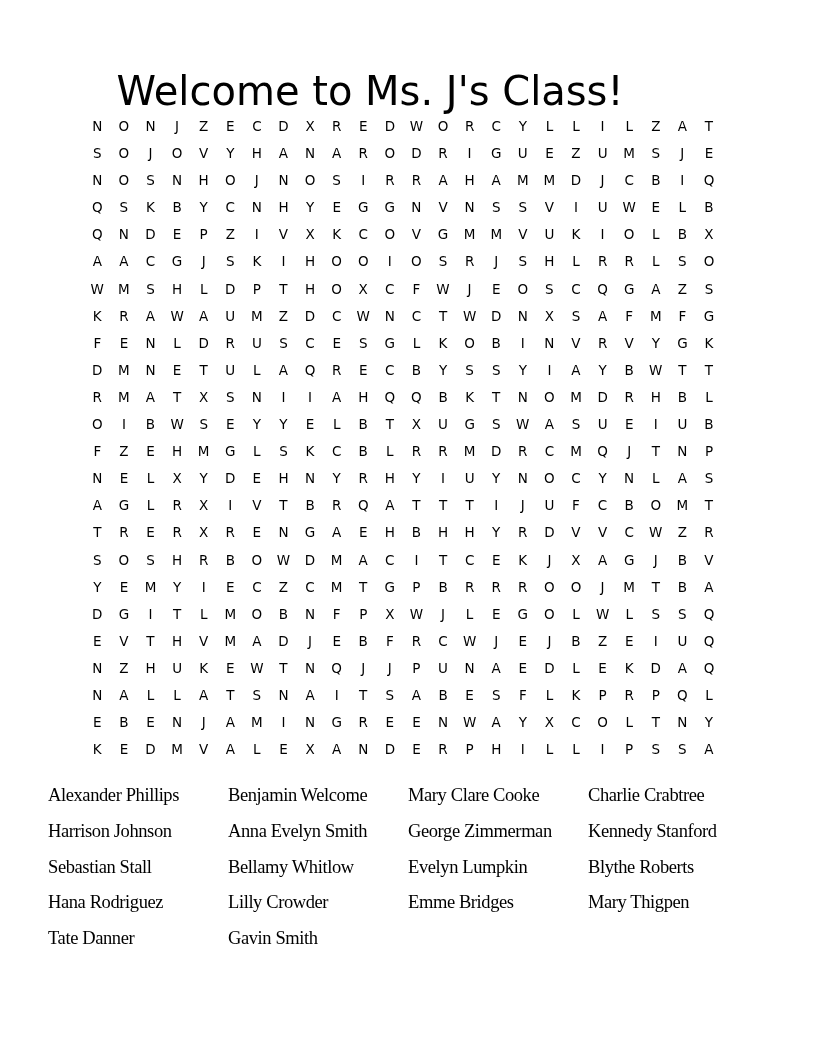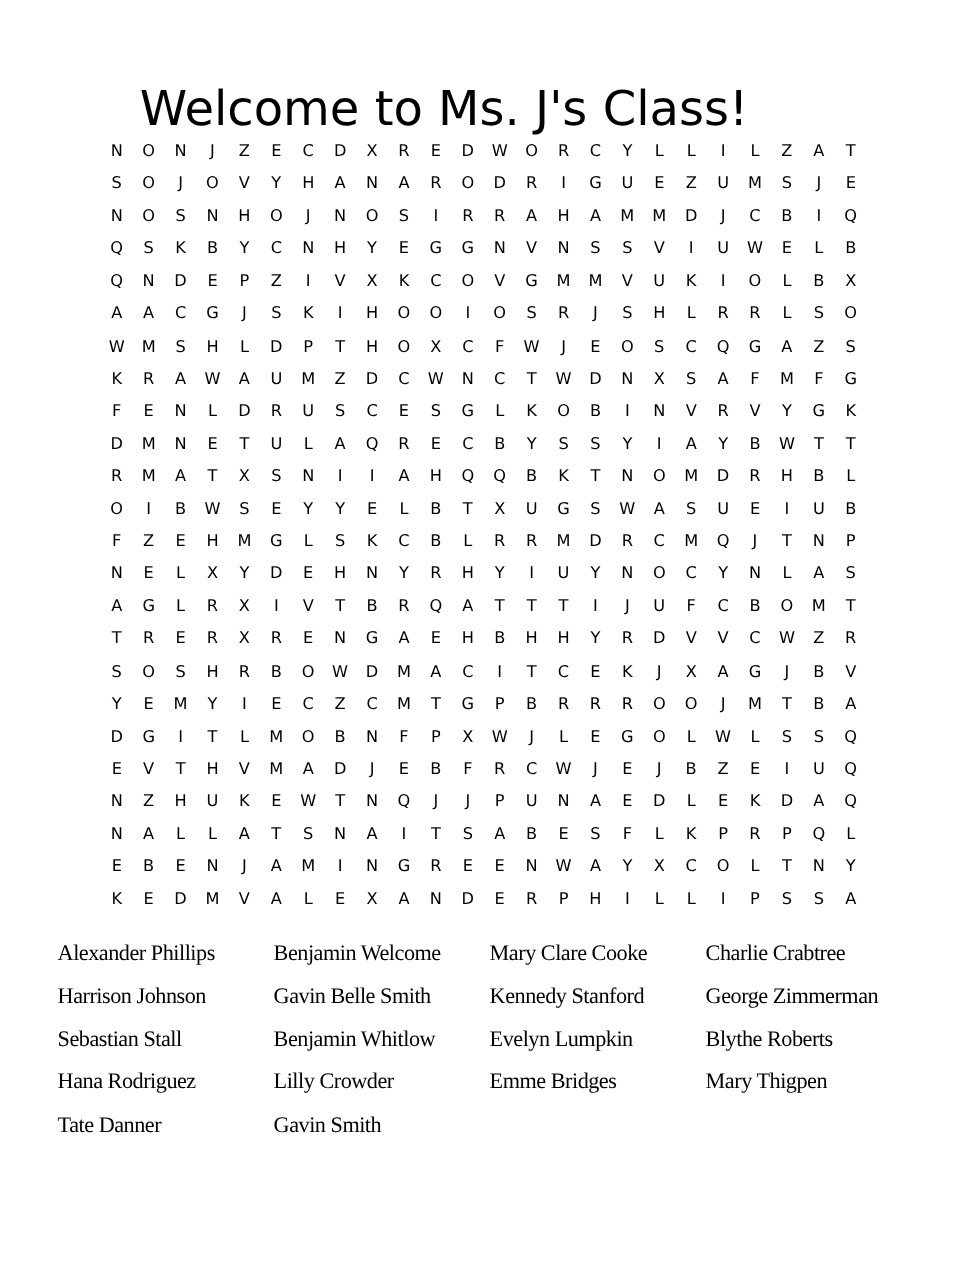--- a/index.html
+++ b/index.html
@@ -611,25 +611,25 @@
     <span class="cell">S</span>
     <span class="cell">A</span>
   </div>
 
 <div class="words" id="words">
     <div class="word">Alexander Phillips</div>
     <div class="word">Benjamin Welcome</div>
     <div class="word">Mary Clare Cooke</div>
     <div class="word">Charlie Crabtree</div>
     <div class="word">Harrison Johnson</div>
-    <div class="word">Gavin Belle Smith</div>
+    <div class="word">Anna Evelyn Smith</div>
+    <div class="word">George Zimmerman</div>
     <div class="word">Kennedy Stanford</div>
-    <div class="word">George Zimmerman</div>
     <div class="word">Sebastian Stall</div>
-    <div class="word">Benjamin Whitlow</div>
+    <div class="word">Bellamy Whitlow</div>
     <div class="word">Evelyn Lumpkin</div>
     <div class="word">Blythe Roberts</div>
     <div class="word">Hana Rodriguez</div>
     <div class="word">Lilly Crowder</div>
     <div class="word">Emme Bridges</div>
     <div class="word">Mary Thigpen</div>
     <div class="word">Tate Danner</div>
     <div class="word">Gavin Smith</div>
     <div class="word"></div>
     <div class="word"></div>

